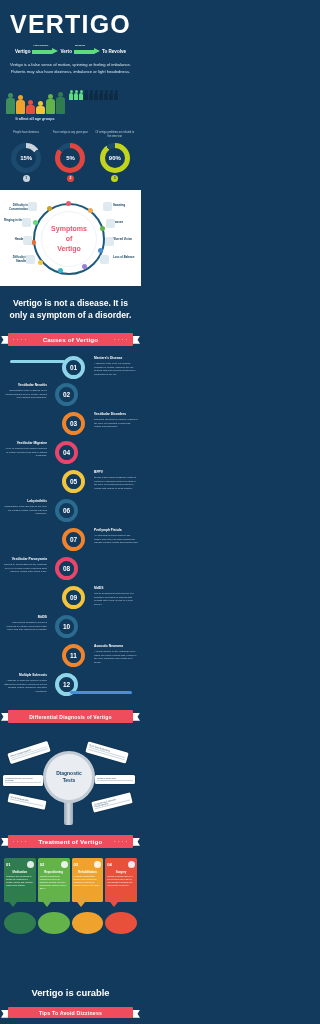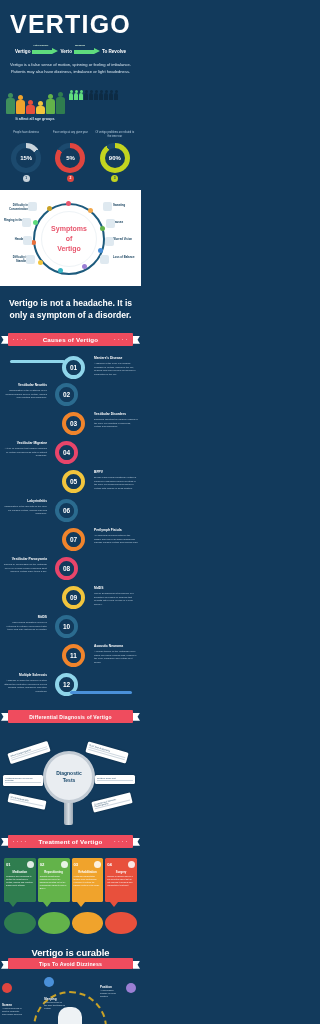--- a/index.html
+++ b/index.html
@@ -181,21 +181,21 @@
   .tcard .tt { font-size:2.8px; font-weight:bold; color:#fff; margin:2px 0 1.5px; text-align:center; }
   .tcard .bd { font-size:2.1px; line-height:1.45; color:rgba(255,255,255,.92); }
   .tcard .tip {
     width:0; height:0; margin-left:5px;
     border-left:4px solid transparent; border-right:4px solid transparent;
   }
   .ticons { display:flex; gap:2px; padding:3px 4px 6px; }
   .tico { flex:1; height:22px; border-radius:50%; }
 
   
-  .curable { text-align:center; font-size:9.4px; font-weight:bold; padding:7px 0 0; }
+  .curable { text-align:center; font-size:9.4px; font-weight:bold; padding:7px 0 9px;margin-top:40px; }
 
   
   .tipswrap { position:relative; height:100px; }
   .tipring {
     position:absolute; left:33px; top:14px; width:74px; height:74px;
     border-radius:50%; border:2.5px dashed #c9a227;
   }
   .tipcenter {
     position:absolute; left:58px; top:30px; width:24px; height:48px;
   }
@@ -380,21 +380,21 @@
       <div class="sicon" style="left:22px;top:20px"></div>
       <div class="sicon" style="left:23px;top:38px"></div>
       <div class="sicon" style="left:26px;top:57px"></div>
       <div class="sicon" style="left:103px;top:4px"></div>
       <div class="sicon" style="left:106px;top:21px"></div>
       <div class="sicon" style="left:105px;top:39px"></div>
       <div class="sicon" style="left:100px;top:57px"></div>
     </div>
   </div>
 
-  <div class="stmt">Vertigo is not a headache. It is only a symptom of a disorder.</div>
+  <div class="stmt">Vertigo is not a disease. It is only a symptom of a disorder.</div>
 
   <div class="ribbon">
     <div class="tailL"></div>
       <div class="tailR"></div>
     <div class="bar">
         <span>Causes of Vertigo</span>
       </div>
     <div class="dotsL">• • • •</div>
     <div class="dotsR">• • • •</div>
   </div>

